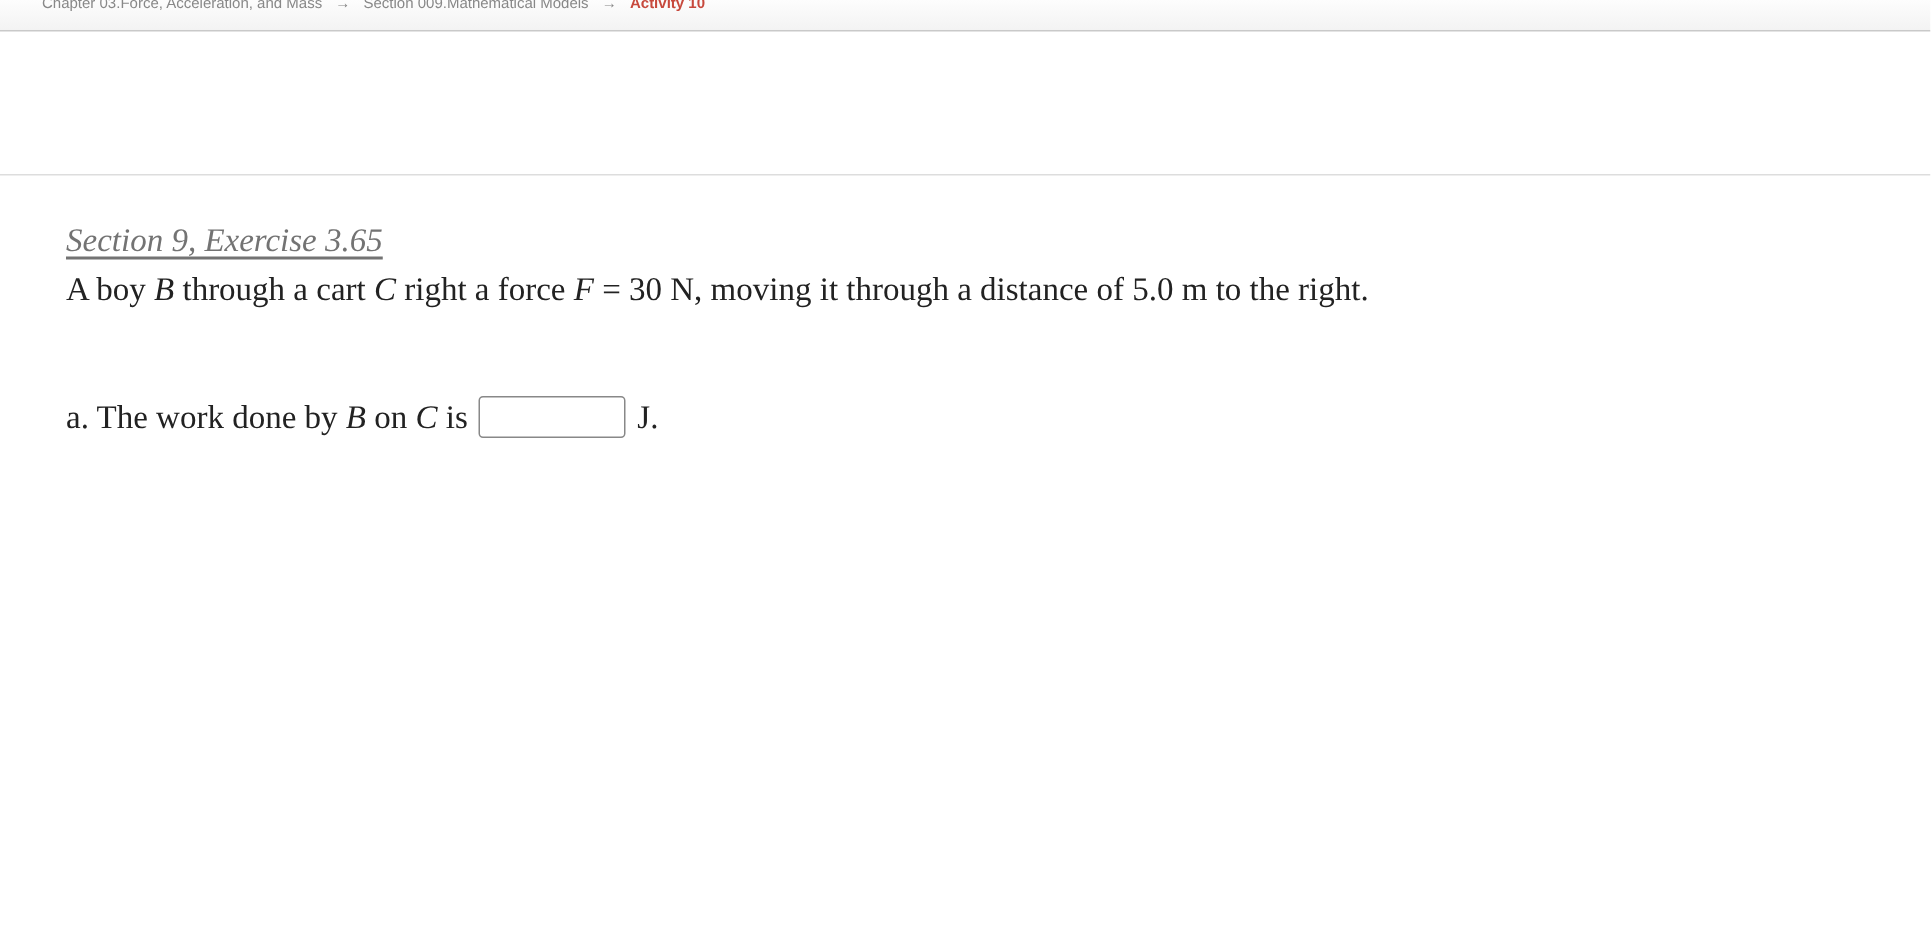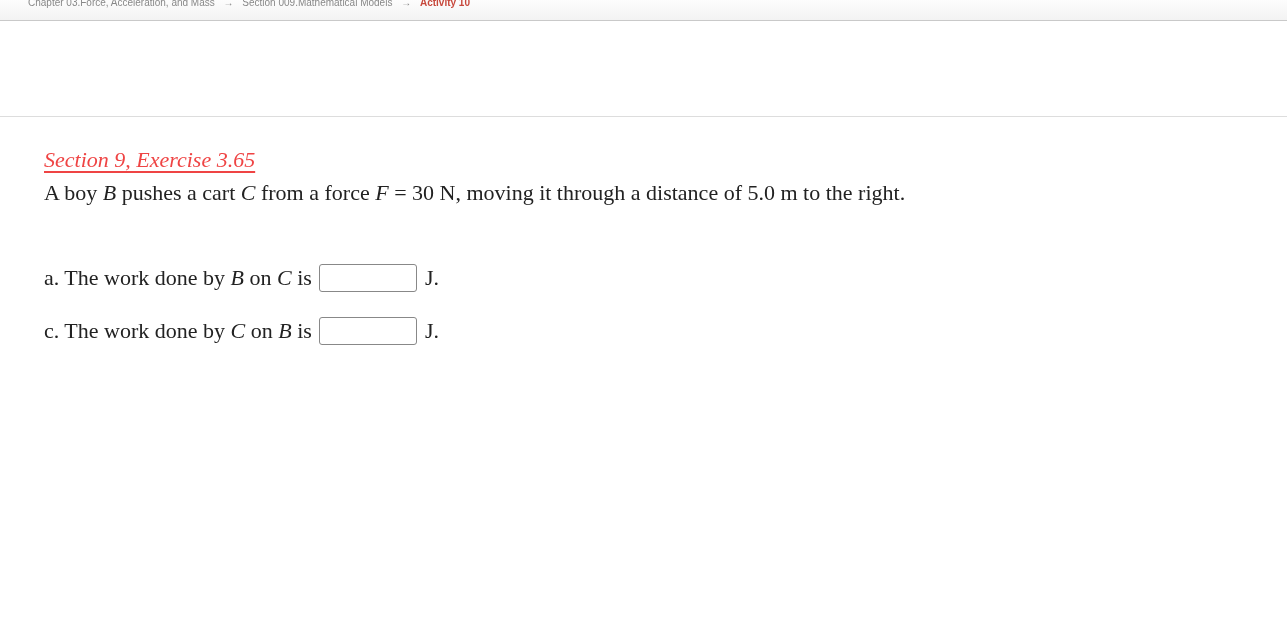--- a/index.html
+++ b/index.html
@@ -33,21 +33,21 @@
   .spacer {
     height: 95px;
   }
   .content-wrap {
     border-top: 1px solid #ddd;
     padding: 30px 44px 40px 44px;
   }
   .section-title {
     font-style: italic;
     font-size: 22px;
-    color: #ef4444;
+    color: #737373;
     text-decoration: underline;
     text-underline-offset: 4px;
     margin-bottom: 2px;
   }
   .problem-text,
   .fill-text,
   .qline {
     font-size: 22px;
     line-height: 1.6;
     color: #222;
@@ -88,32 +88,28 @@
   <span class="current">Activity 10</span>
 </div>
 
 <div class="spacer"></div>
 
 <div class="content-wrap">
 
   <div class="section-title">Section 9, Exercise 3.65</div>
 
   <div class="problem-text">
-    <span>A boy </span><span class="mi">B</span><span> pushes a cart </span><span class="mi">C</span><span> from a force </span><span class="mi">F</span><span> = 30 N, moving it through a distance of 5.0 m to the right.</span>
+    <span>A boy </span><span class="mi">B</span><span> through a cart </span><span class="mi">C</span><span> right a force </span><span class="mi">F</span><span> = 30 N, moving it through a distance of 5.0 m to the right.</span>
   </div>
 
 
   <div class="questions">
 
     <div class="qline">
       <span>a. The work done by </span><span class="mi">B</span><span> on </span><span class="mi">C</span><span> is </span><input type="text" class="answer-input" value="" style="">
       <span>J.</span>
     </div>
 
 
-    <div class="qline">
-      <span>c. The work done by </span><span class="mi">C</span><span> on </span><span class="mi">B</span><span> is </span><input type="text" class="answer-input" value="" style="">
-      <span>J.</span>
-    </div>
 
 
   </div>
 </div>
 
 </body></html>

